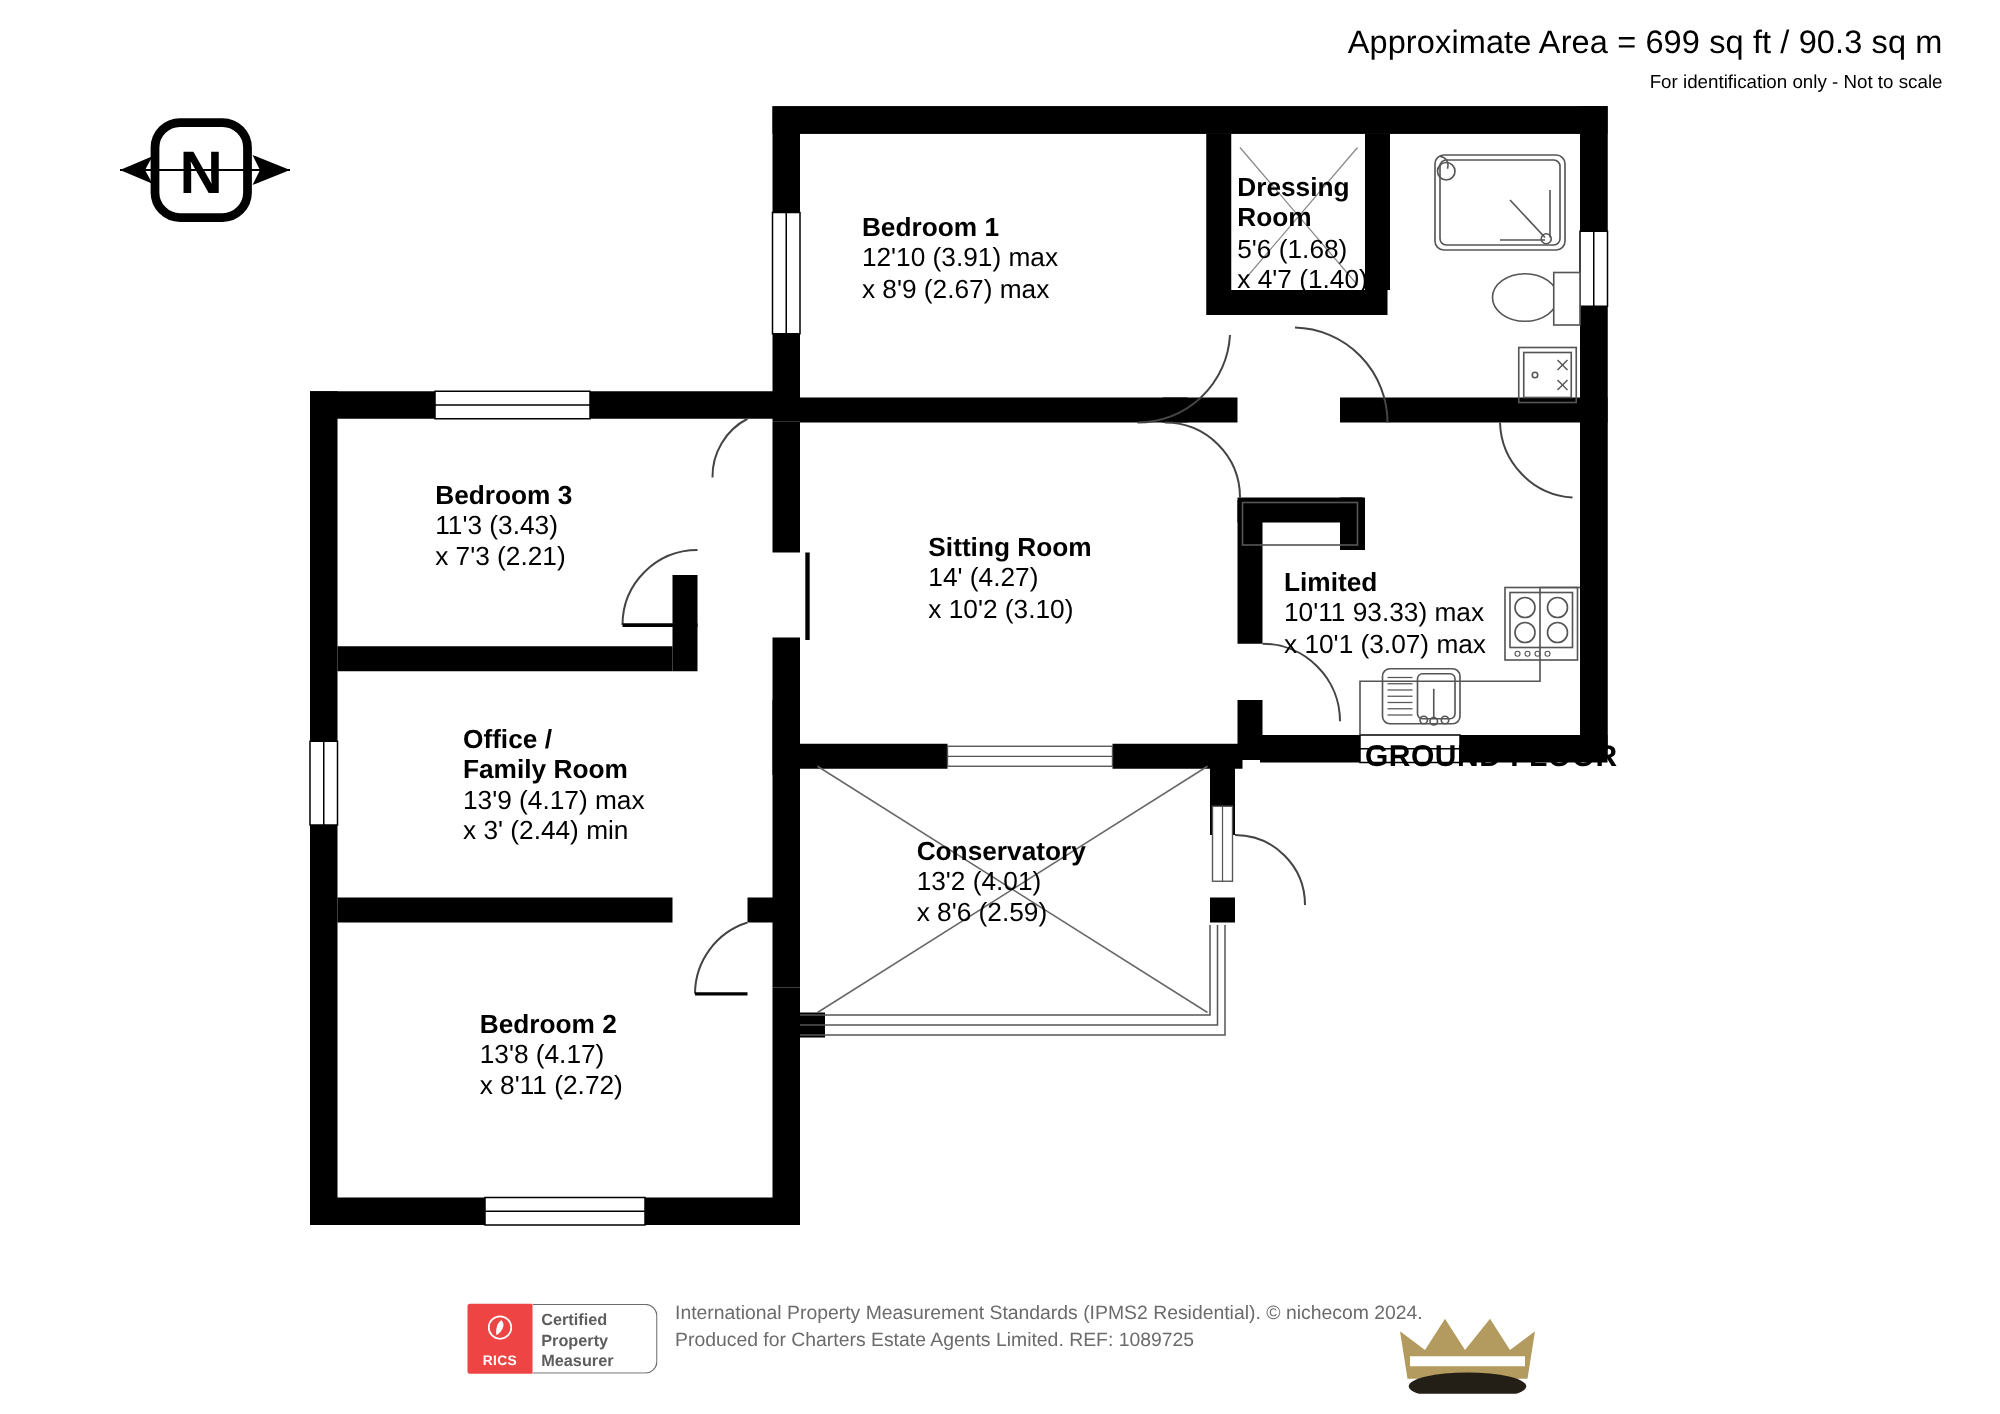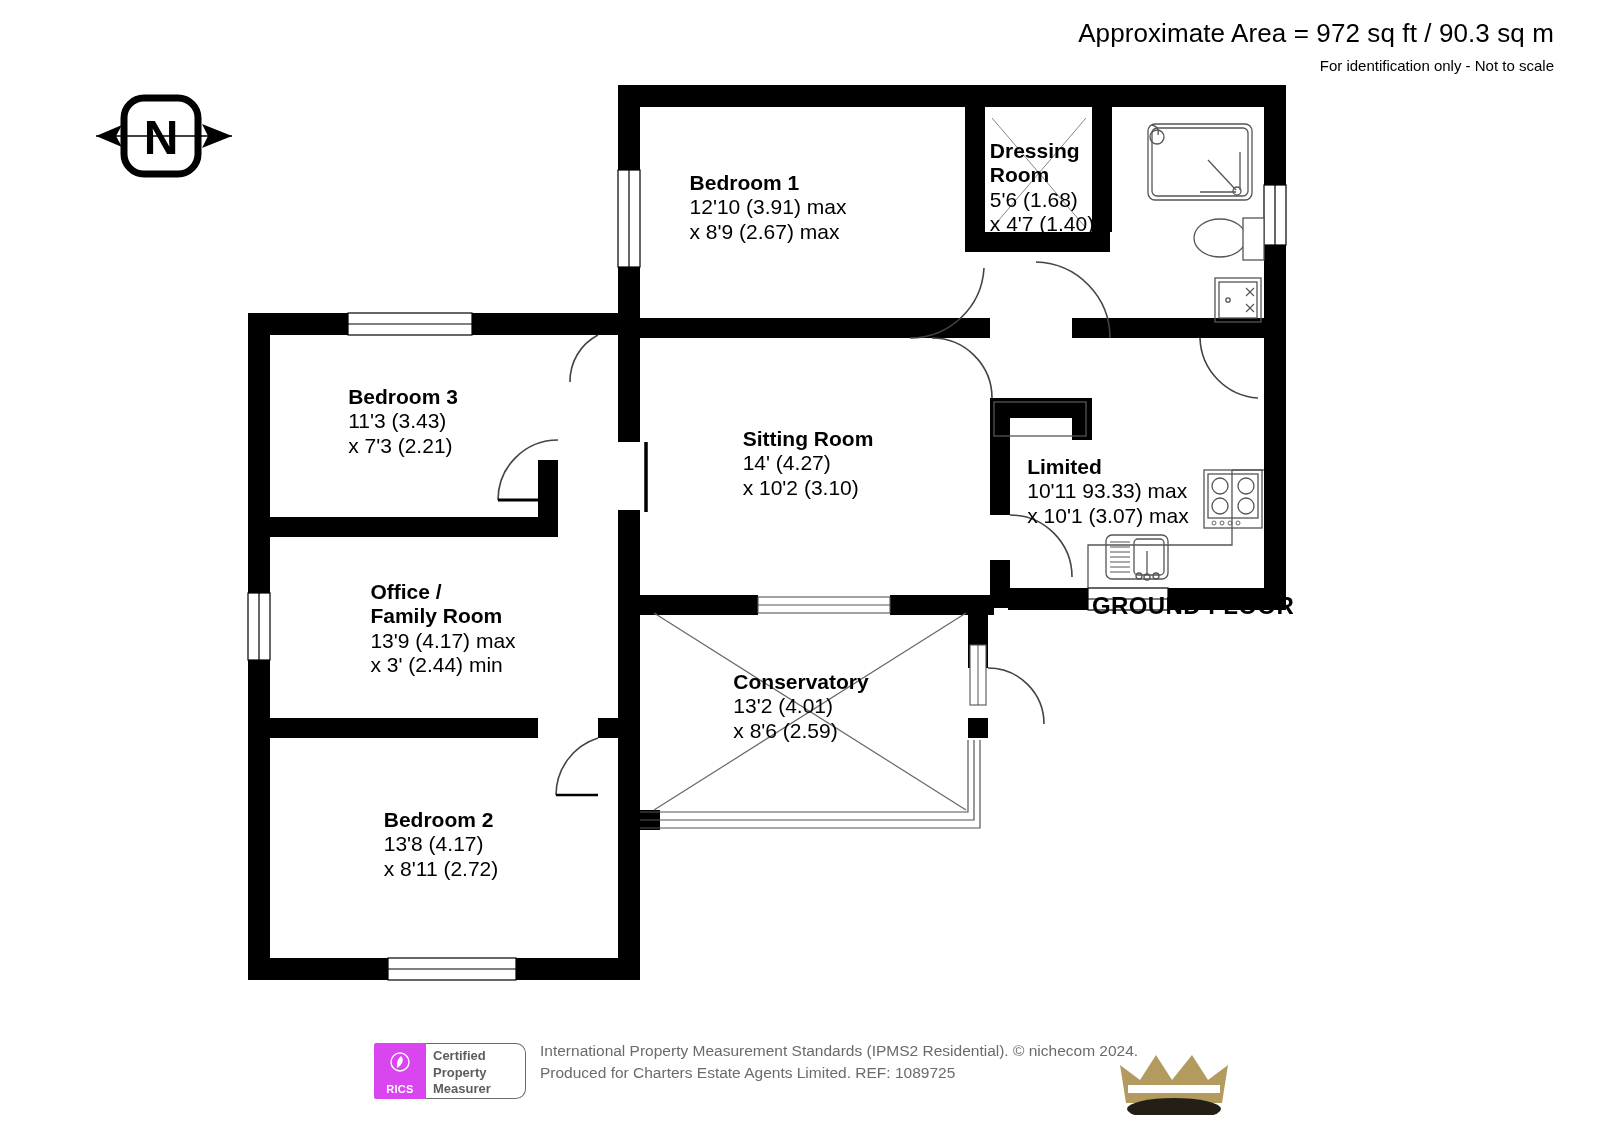--- a/index.html
+++ b/index.html
@@ -31,38 +31,38 @@
   #lbl-bed3{left:403px;top:385px;transform:translateX(-50%);}
   #lbl-sitting{left:808px;top:427px;transform:translateX(-50%);}
   #lbl-kitchen{left:1108px;top:455px;transform:translateX(-50%);}
   #lbl-office{left:443px;top:580px;transform:translateX(-50%);}
   #lbl-consv{left:801px;top:670px;transform:translateX(-50%);}
   #lbl-bed2{left:441px;top:808px;transform:translateX(-50%);}
 
   
   #footer{position:absolute;left:0;bottom:16px;width:1600px;height:80px;}
   #rics-badge{position:absolute;left:374px;top:8px;width:152px;height:56px;}
-  #rics-left{position:absolute;left:0;top:0;width:52px;height:56px;background:#d946ef;
+  #rics-left{position:absolute;left:0;top:0;width:52px;height:56px;background:#ef4444;
              border-radius:2px 0 0 2px;}
   #rics-left .rtxt{position:absolute;left:0;bottom:4px;width:52px;text-align:center;
                    color:#fff;font-size:11px;font-weight:bold;letter-spacing:.3px;}
   #rics-left .rswirl{position:absolute;left:16px;top:8px;width:20px;height:22px;}
   #rics-right{position:absolute;left:52px;top:0;width:100px;height:56px;
               border:1.4px solid #6b6b6b;border-left:none;border-radius:0 10px 10px 0;
               box-sizing:border-box;color:#5d5d5d;font-size:13px;font-weight:bold;
               line-height:1.28;padding:4px 0 0 7px;}
   #footer-text{position:absolute;left:540px;top:5px;color:#6b6b6b;font-size:15.5px;
                line-height:1.45;}
   #crown{position:absolute;left:1116px;top:12px;width:124px;height:68px;}
 </style>
 </head>
 <body>
 
 <div id="header">
-  <div id="area-text">Approximate Area = 972 sq ft / 90.3 sq m</div>
+  <div id="area-text">Approximate Area = 699 sq ft / 90.3 sq m</div>
   <div id="ident-text">For identification only - Not to scale</div>
 </div>
 
 <div id="compass">
   <svg width="152" height="88" viewBox="0 0 152 88">
 
     <line x1="8" y1="44" x2="144" y2="44" stroke="#000" stroke-width="1.6"></line>
 
     <path d="M8,44 L34,33 L28,44 L34,55 Z" fill="#000"></path>
 

